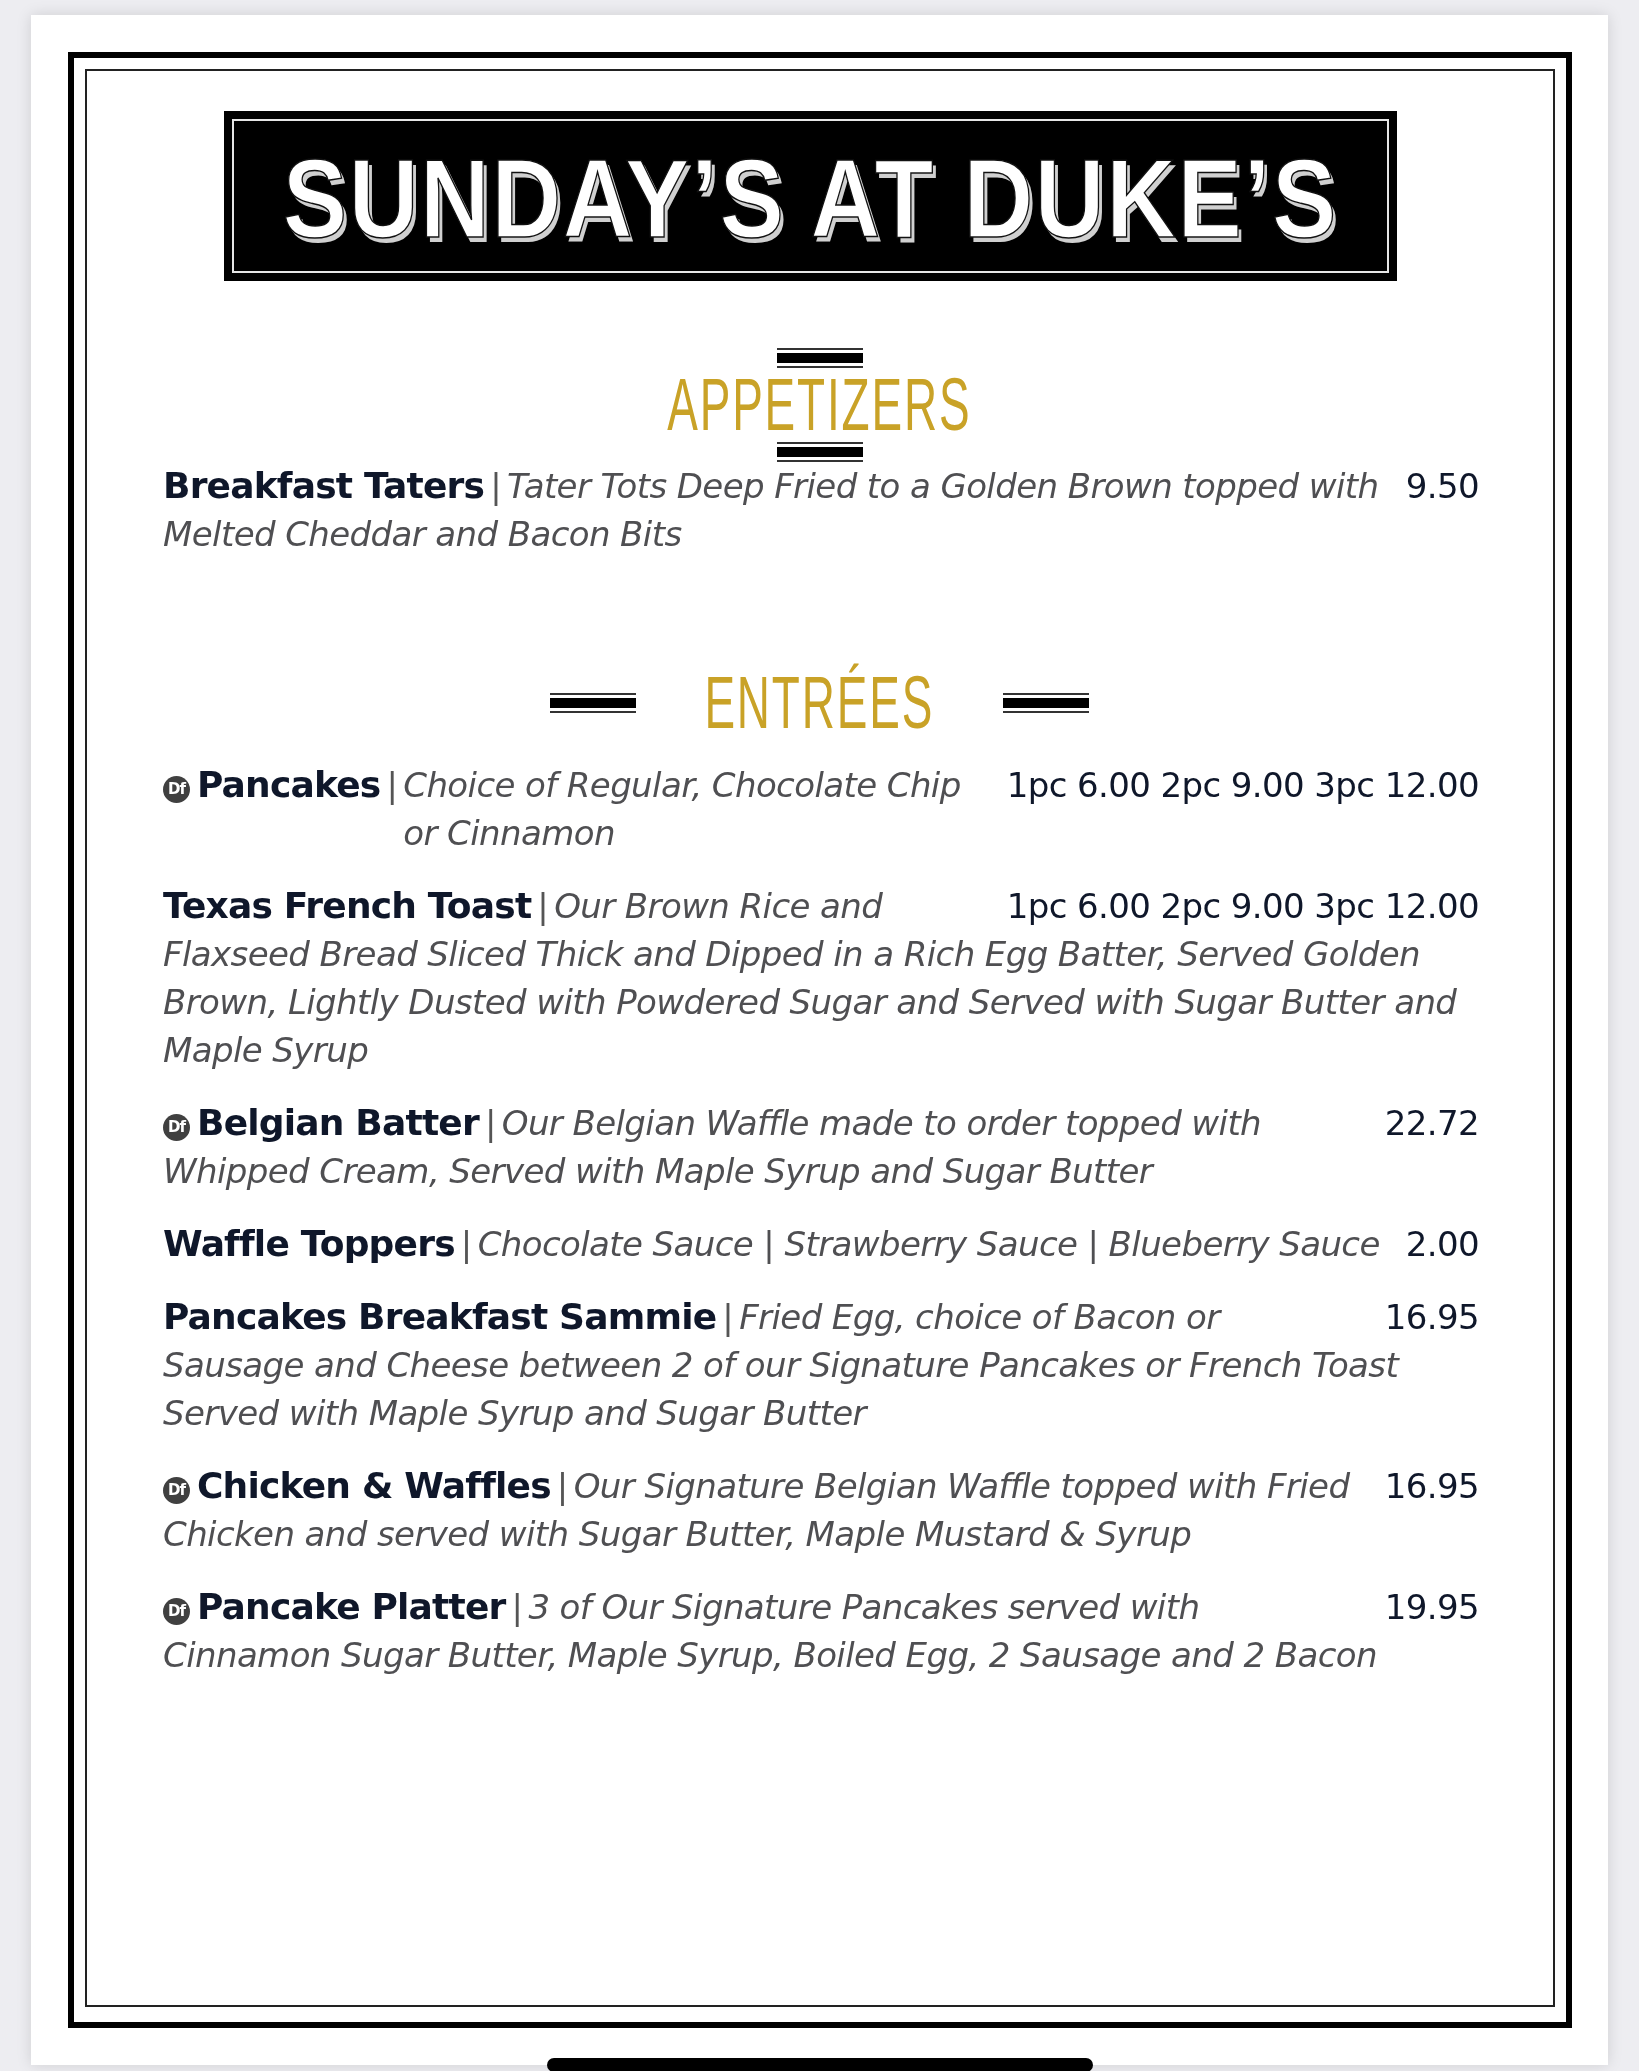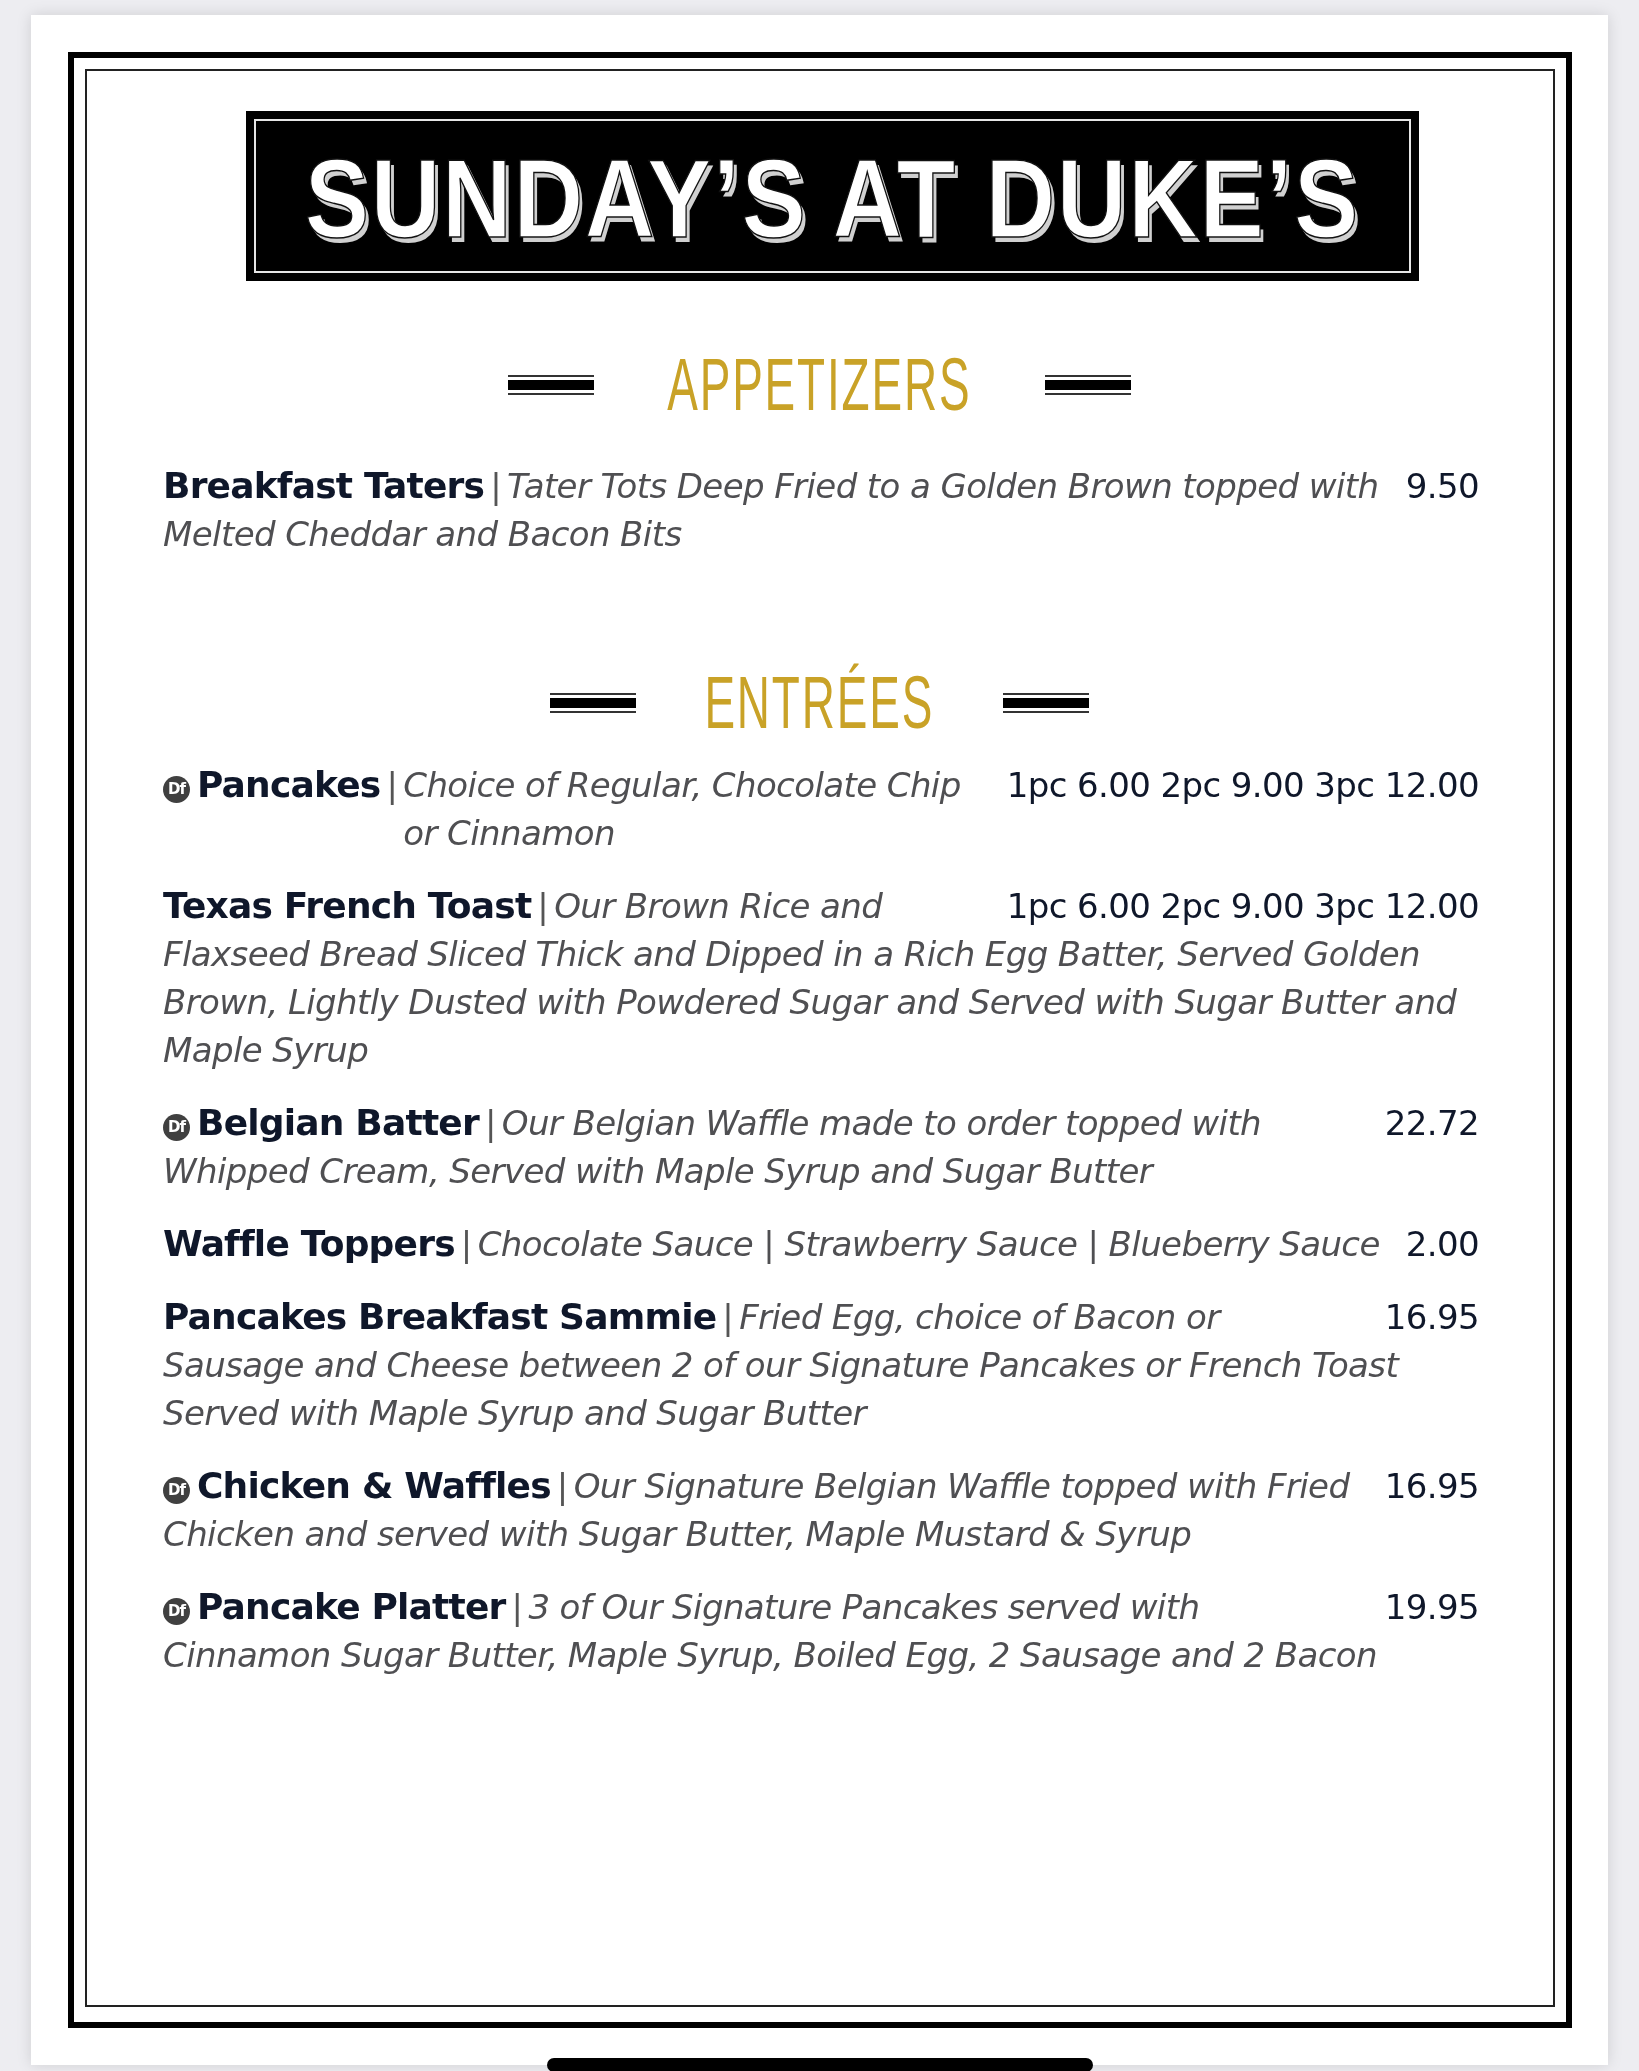--- a/index.html
+++ b/index.html
@@ -21,21 +21,21 @@
     position: absolute; left: 85px; top: 69px; width: 1470px; height: 1938px;
     box-sizing: border-box; border: 2px solid #222;
   }
   .home-indicator {
     position: absolute; left: 547px; top: 2058px; width: 546px; height: 14px;
     background: #000; border-radius: 7px;
   }
 
   
   .banner {
-    position: absolute; left: 246px; top: 111px; width: 1173px; height: 170px;
+    position: absolute; left: 224px; top: 111px; width: 1173px; height: 170px;
     background: #000; box-sizing: border-box;
   }
   .banner-inner {
     position: absolute; left: 8px; top: 8px; right: 8px; bottom: 8px;
     border: 2px solid #e6e6e6;
     display: flex; align-items: center; justify-content: center;
   }
   .banner-title {
     font-family: "Liberation Sans", sans-serif;
     font-weight: bold; font-size: 112px; letter-spacing: 2px;
@@ -97,21 +97,21 @@
 <div class="page-card"></div>
 <div class="outer-border"></div>
 <div class="inner-border"></div>
 
 <div class="banner">
   <div class="banner-inner">
     <div class="banner-title">SUNDAY’S AT DUKE’S</div>
   </div>
 </div>
 
-<div class="section-heading" style="top:348px;">
+<div class="section-heading" style="top:348px;flex-direction:column;">
   <div class="heading-rule">
       <div class="bar"></div>
     </div>
   <div class="heading-text" style="margin:0 -20px;">APPETIZERS</div>
   <div class="heading-rule">
       <div class="bar"></div>
     </div>
 </div>
 
 <div class="items" style="top:462px;">

